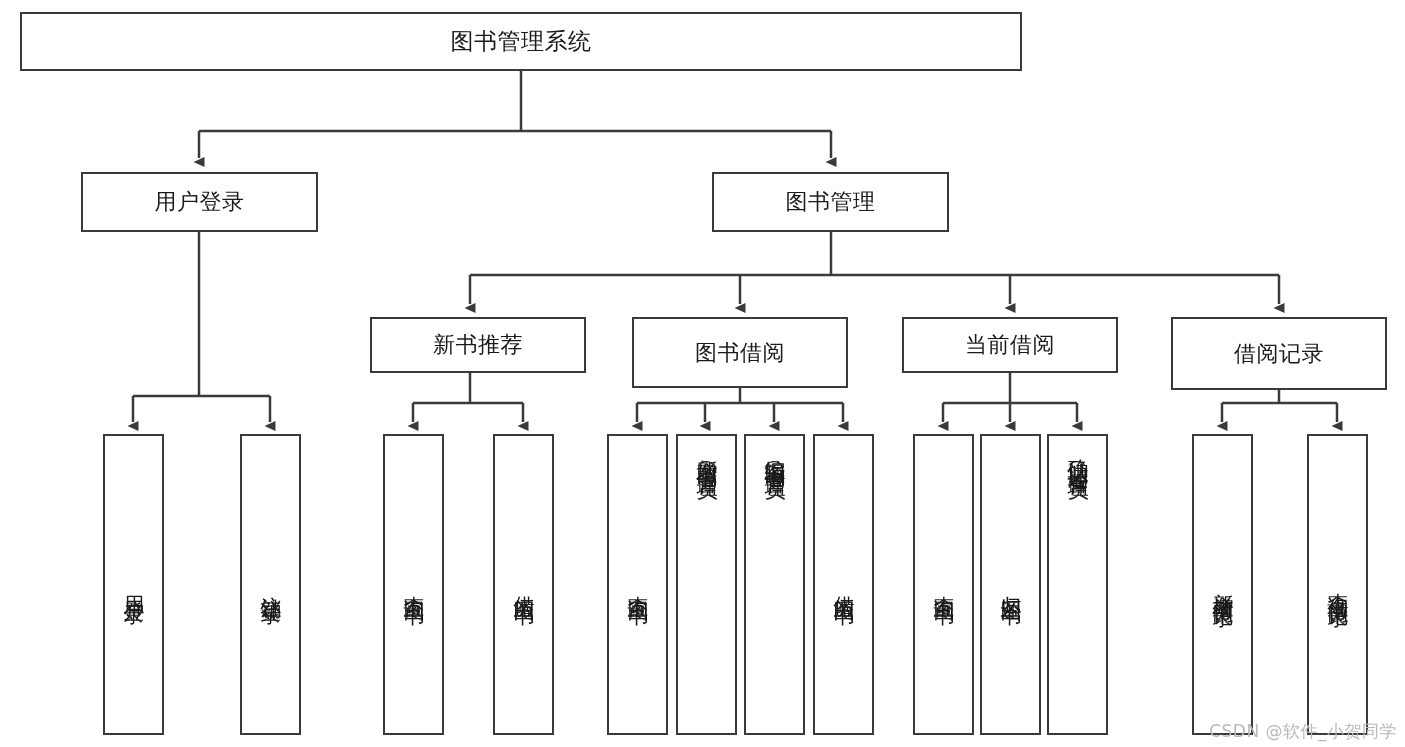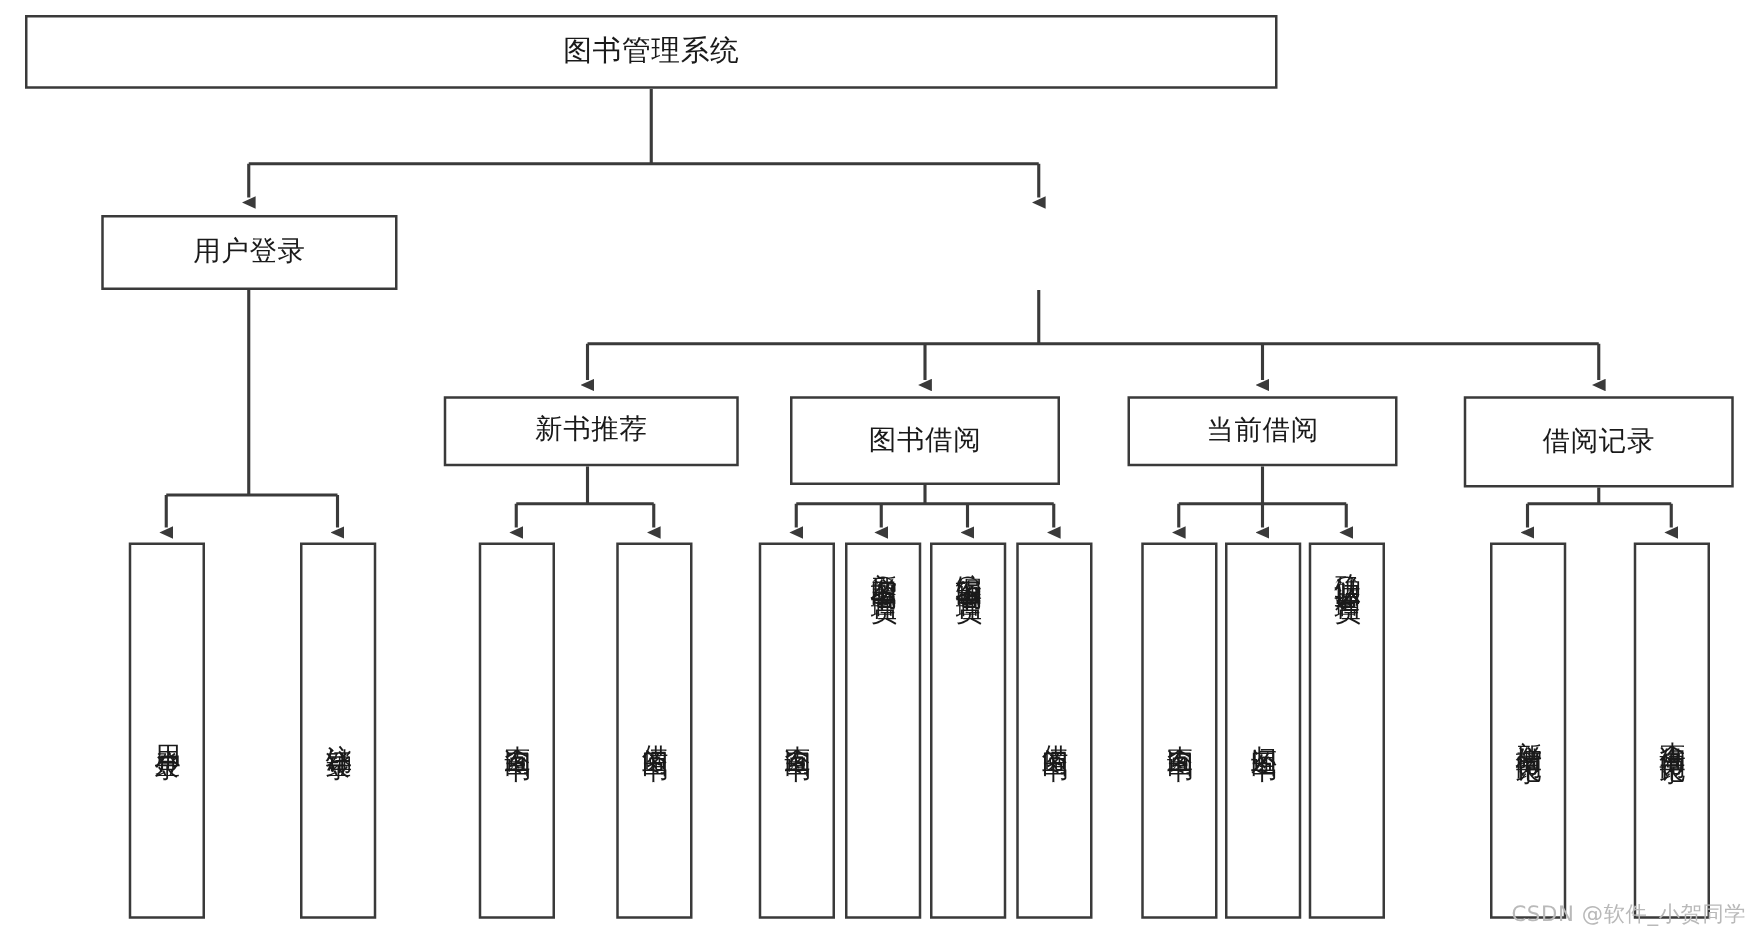--- a/index.html
+++ b/index.html
@@ -133,22 +133,25 @@
     </g>
   </svg>
 
   <div class="node h root" style="left:20px; top:12px; width:1002px; height:59px;">
     <span class="lbl">图书管理系统</span>
   </div>
 
   <div class="node h" style="left:81px; top:172px; width:237px; height:60px;">
     <span class="lbl">用户登录</span>
   </div>
-
-  <div class="node h" style="left:355px; top:317px; width:236px; height:56px;font-family:Liberation Mono, monospace;">
+  <div class="node h" style="left:712px; top:172px; width:237px; height:60px;">
+    <span class="lbl">图书管理</span>
+  </div>
+
+  <div class="node h" style="left:370px; top:317px; width:216px; height:56px;">
     <span class="lbl">新书推荐</span>
   </div>
   <div class="node h" style="left:632px; top:317px; width:216px; height:71px;">
     <span class="lbl">图书借阅</span>
   </div>
   <div class="node h" style="left:902px; top:317px; width:216px; height:56px;">
     <span class="lbl">当前借阅</span>
   </div>
   <div class="node h" style="left:1171px; top:317px; width:216px; height:73px;">
     <span class="lbl">借阅记录</span>

